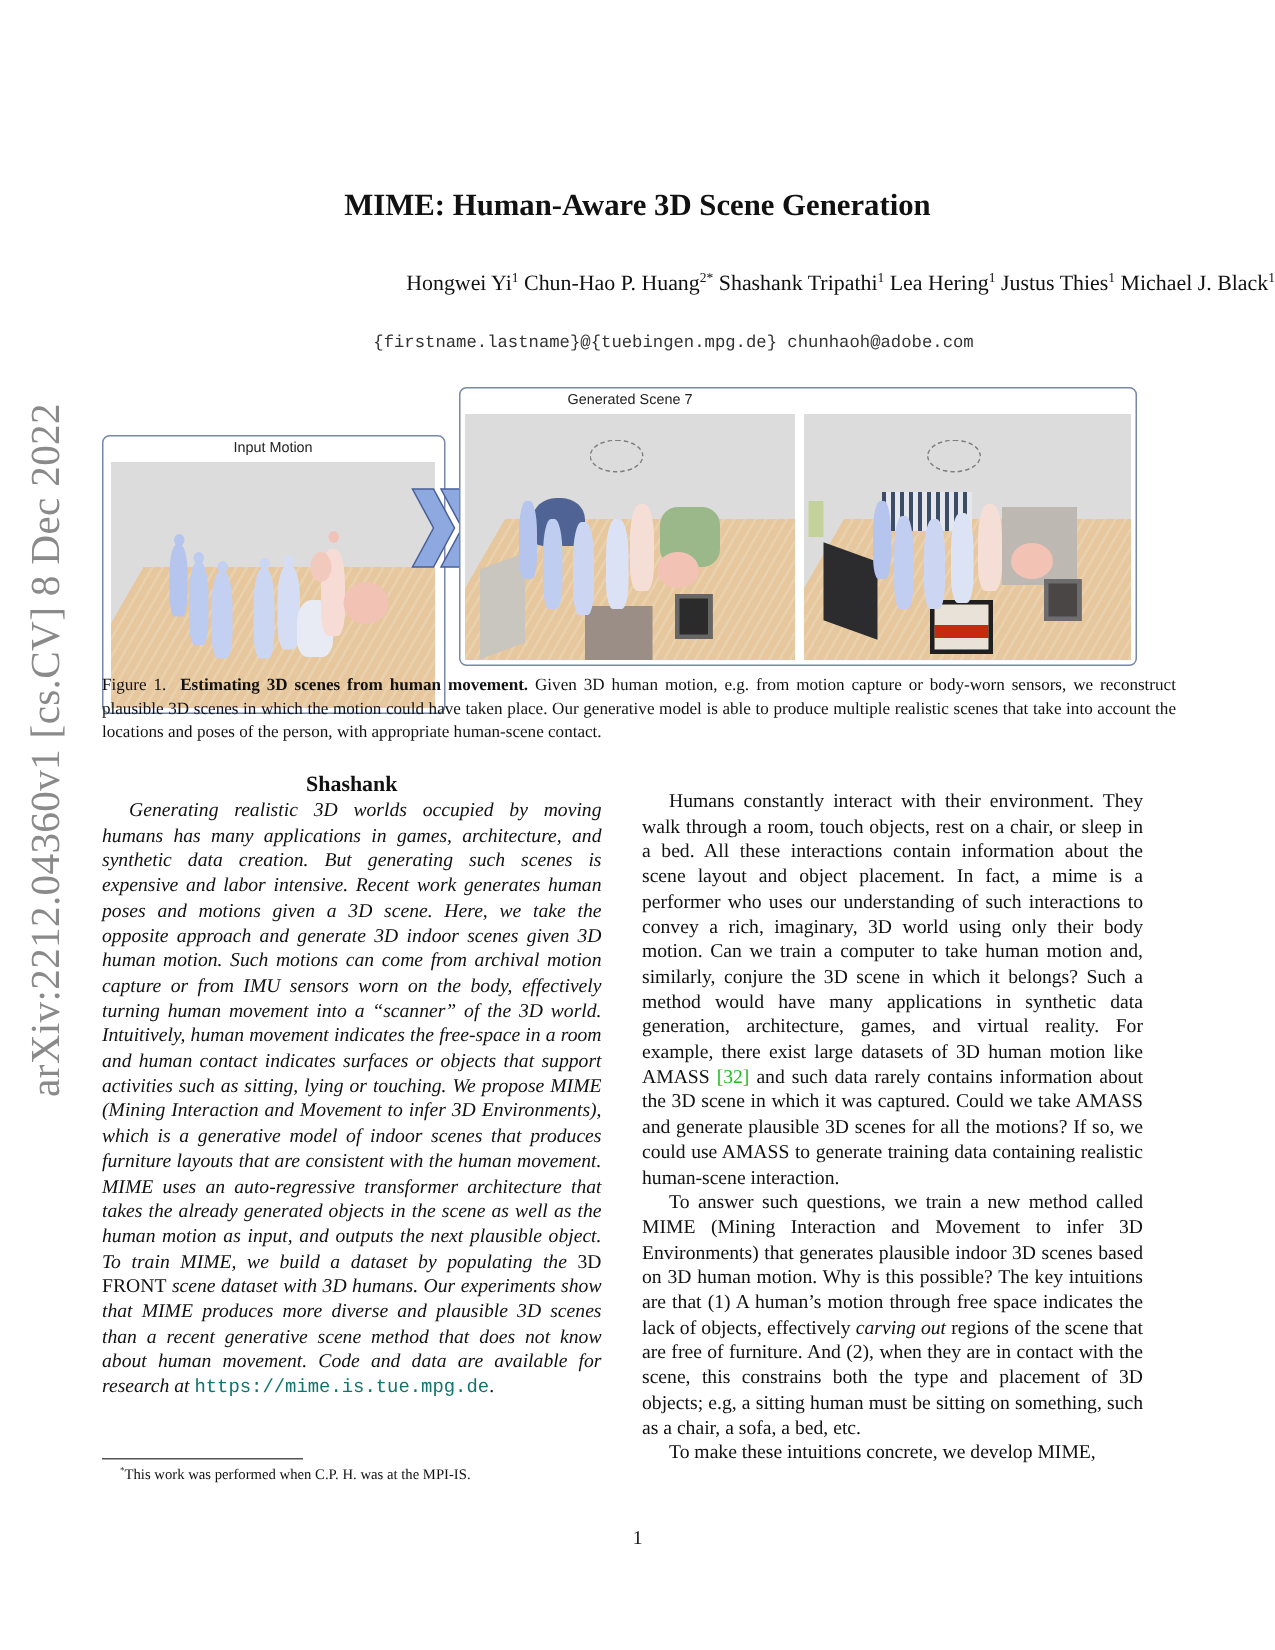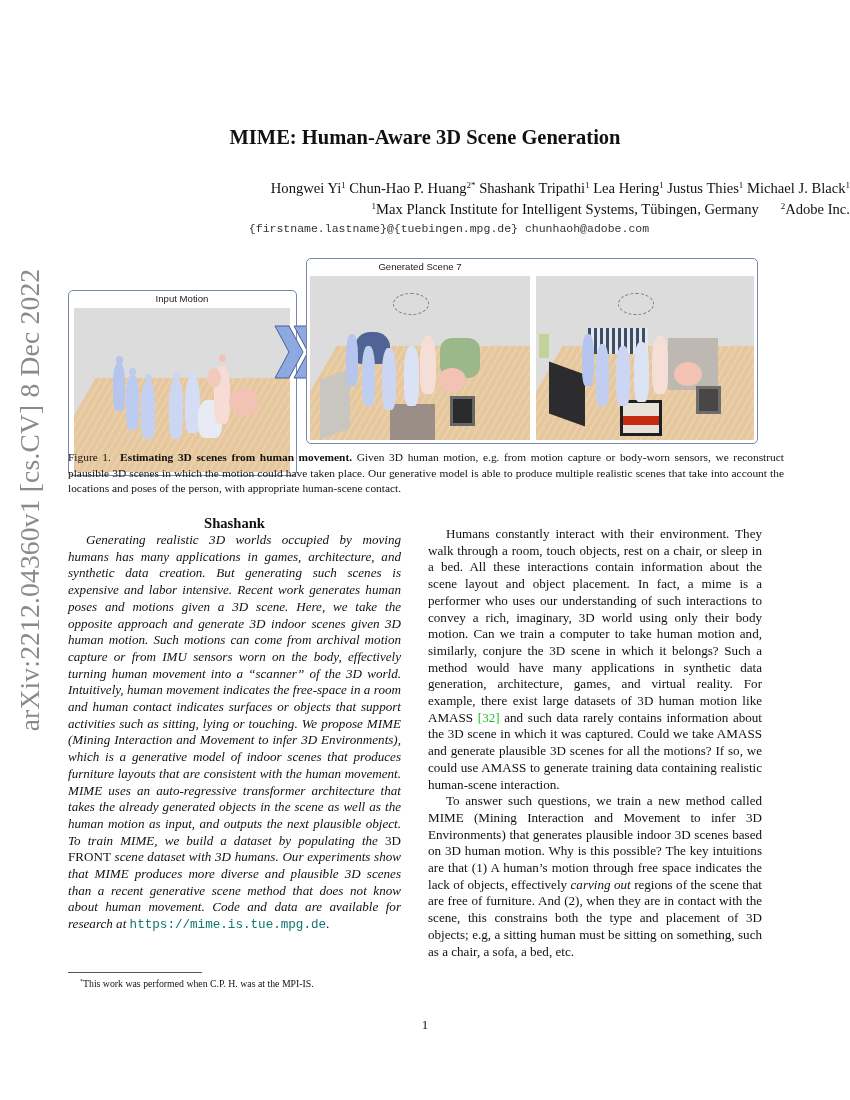--- a/index.html
+++ b/index.html
@@ -90,25 +90,20 @@
 <div class="title">MIME: Human-Aware 3D Scene Generation</div>
 
 <div class="authors">
   <div>
     <span><span>Hongwei Yi</span><sup>1</sup></span>
     <span><span>Chun-Hao P. Huang</span><sup>2*</sup></span>
     <span><span>Shashank Tripathi</span><sup>1</sup></span>
     <span><span>Lea Hering</span><sup>1</sup></span>
     <span><span>Justus Thies</span><sup>1</sup></span>
     <span><span>Michael J. Black</span><sup>1</sup></span>
-  </div>
-  <div>
-    <span><sup>1</sup><span>Max Planck Institute for Intelligent Systems, Tübingen, Germany</span></span>
-    &nbsp;&nbsp;&nbsp;&nbsp;
-    <span><sup>2</sup><span>Adobe Inc.</span></span>
   </div>
 </div>
 <div class="email">{firstname.lastname}@{tuebingen.mpg.de} chunhaoh@adobe.com</div>
 
 <div class="figure">
 
   <div class="panel" style="left:0; width:229px;margin-top:32px;">
     <div class="panel-label" style="left:0; width:226px;">Input Motion</div>
     <div class="scene" style="left:5px; width:216px;">
       <div class="floor" style="left:-10px; top:70px; width:250px; height:110px; transform: skewX(-30deg);"></div>
@@ -199,20 +194,21 @@
     <p class="para">
       <span>Humans constantly interact with their environment. They walk through a room, touch objects, rest on a chair, or sleep in a bed. All these interactions contain information about the scene layout and object placement. In fact, a mime is a performer who uses our understanding of such interactions to convey a rich, imaginary, 3D world using only their body motion. Can we train a computer to take human motion and, similarly, conjure the 3D scene in which it belongs? Such a method would have many applications in synthetic data generation, architecture, games, and virtual reality. For example, there exist large datasets of 3D human motion like AMASS</span>
       <a class="cite">[32]</a>
       <span>and such data rarely contains information about the 3D scene in which it was captured. Could we take AMASS and generate plausible 3D scenes for all the motions? If so, we could use AMASS to generate training data containing realistic human-scene interaction.</span>
     </p>
     <p class="para">
       <span>To answer such questions, we train a new method called MIME (Mining Interaction and Movement to infer 3D Environments) that generates plausible indoor 3D scenes based on 3D human motion. Why is this possible? The key intuitions are that (1) A human’s motion through free space indicates the lack of objects, effectively</span>
       <i>carving out</i>
       <span>regions of the scene that are free of furniture. And (2), when they are in contact with the scene, this constrains both the type and placement of 3D objects; e.g, a sitting human must be sitting on something, such as a chair, a sofa, a bed, etc.</span>
     </p>
+    <p class="para">To make these intuitions concrete, we develop MIME,</p>
   </div>
 </div>
 
 <div class="footnote-rule"></div>
 <div class="footnote">
   <sup>*</sup><span>This work was performed when C.P. H. was at the MPI-IS.</span>
 </div>
 
 <div class="page-num">1</div>
 

